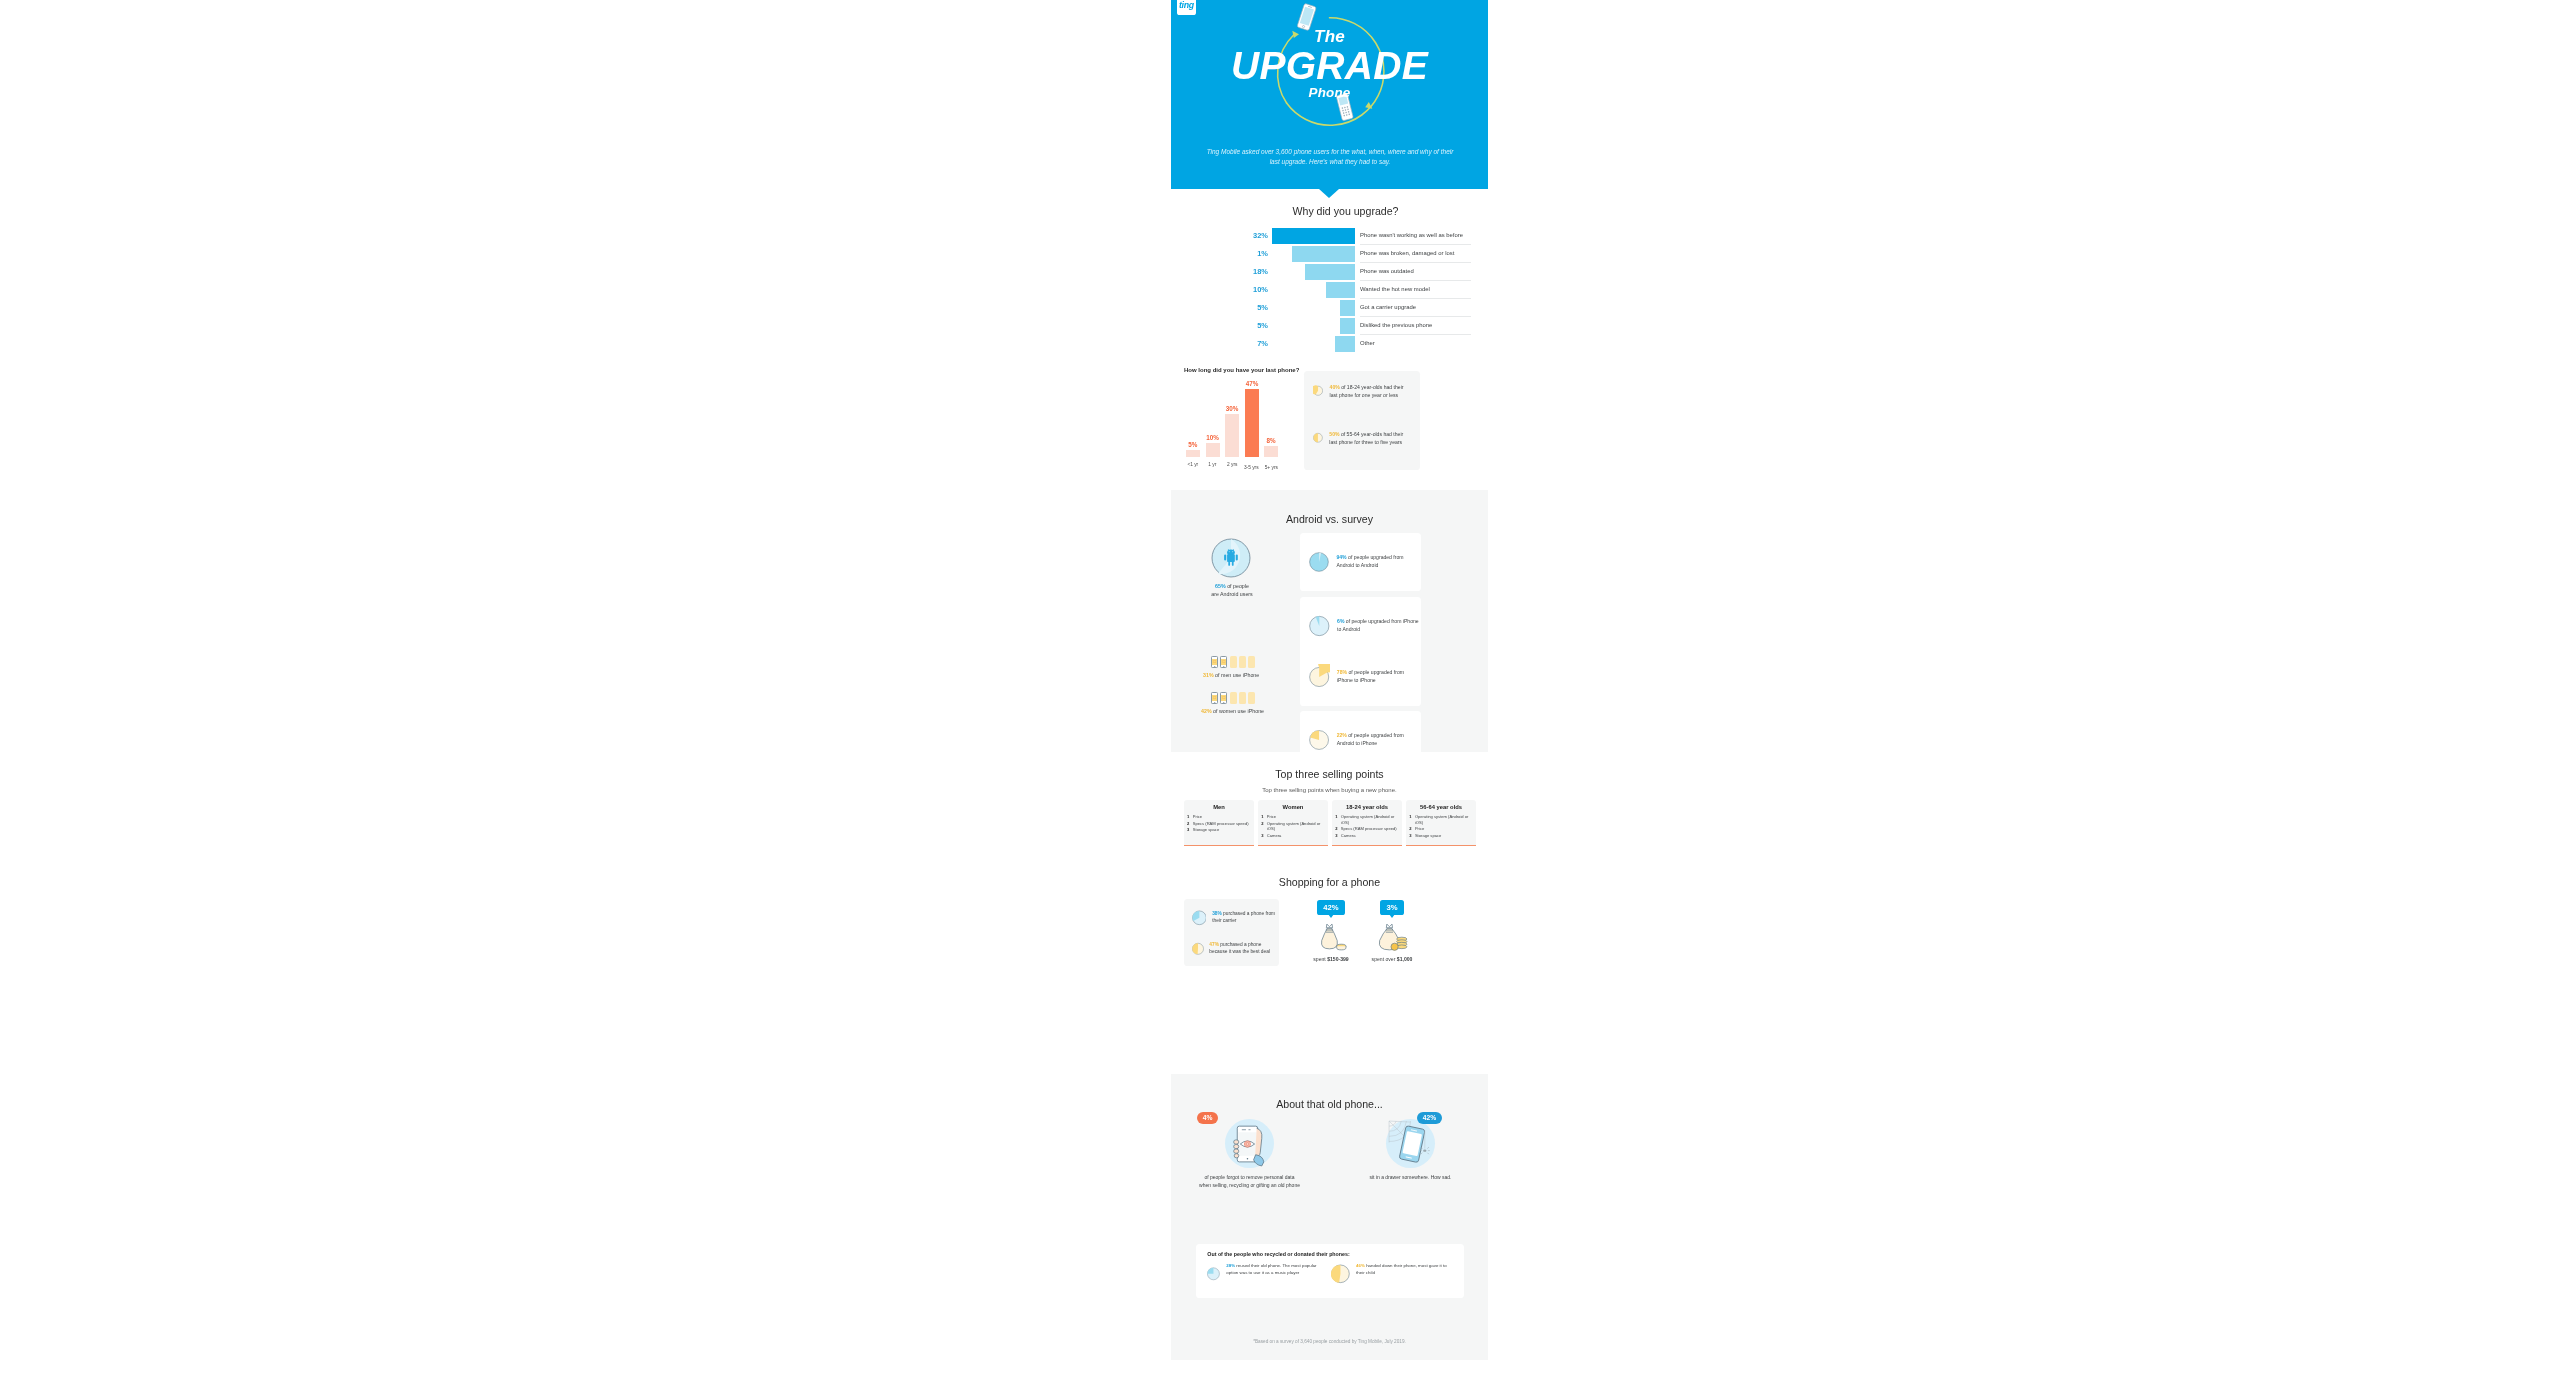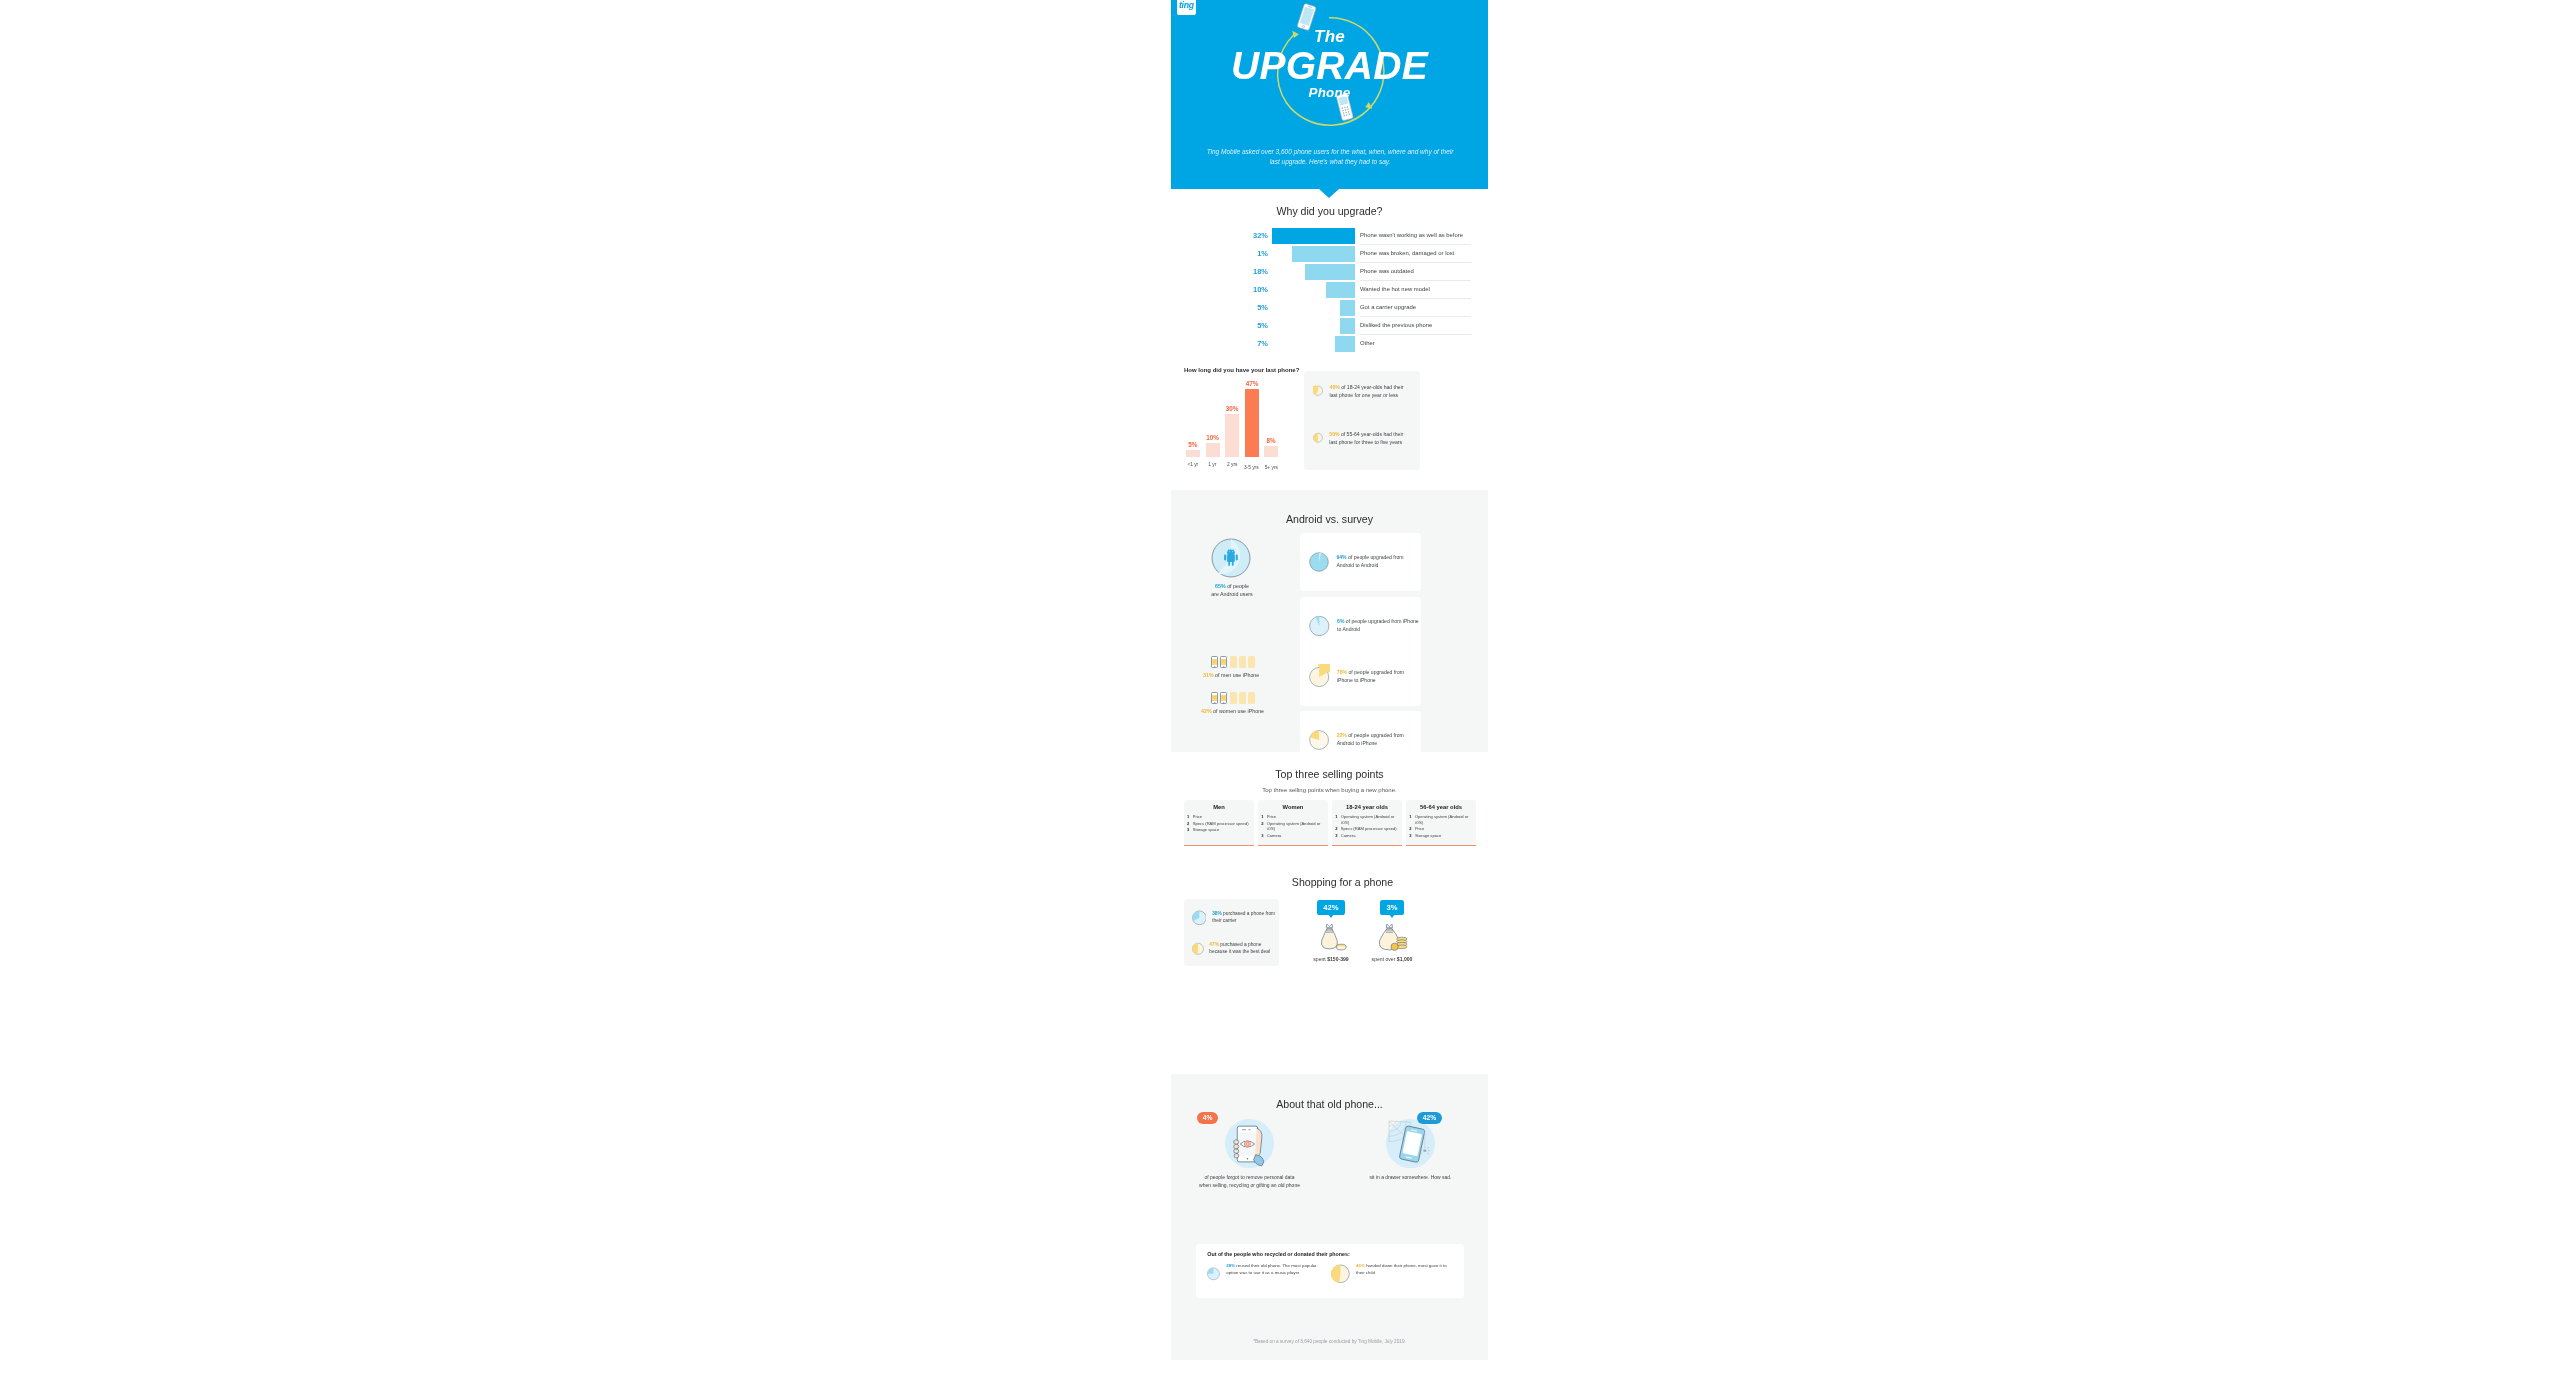--- a/index.html
+++ b/index.html
@@ -45,21 +45,21 @@
     border-left:10.3px solid transparent; border-right:10.3px solid transparent;
     border-top:9.3px solid #00A5E3;
   }
 
   
   .sec-title { text-align:center; font-size:10.6px; color:#2c2c2c; font-weight:normal; }
   .sec-sub   { text-align:center; font-size:6px; color:#5a5a5a; }
 
   
   #why { position:absolute; left:0; top:205px; width:317px; height:155px; }
-  #why .sec-title { position:absolute; left:0; top:0; width:317px; }
+  #why .sec-title { position:absolute; left:16px; top:0; width:317px; }
   .bars { position:absolute; left:11px; top:21.6px; width:292px; }
   .bar-row { position:relative; height:18px; }
   .bar-pct {
     position:absolute; left:0; top:4.6px; width:86px; text-align:right;
     font-size:7.5px; font-weight:bold; color:#1f9fd8;
   }
   .bar-track { position:absolute; left:90px; top:0; width:83px; height:18px; }
   .bar-fill { position:absolute; right:0; top:1px; height:16px; background:#8ED8F0; }
   .bar-row.lead .bar-fill { background:#00A5E3; }
   .bar-label {
@@ -125,21 +125,21 @@
   .t3card {
     flex:1; background:#f5f6f6; border-radius:3.1px 3.1px 0 0;
     border-bottom:1.1px solid #F4926A; padding:4.1px 3.1px 5.2px 3.1px; min-height:43px;
   }
   .t3head { text-align:center; font-size:5.8px; font-weight:bold; color:#1b1b1b; margin-bottom:4.1px; }
   .t3li { display:flex; gap:2.6px; font-size:4.1px; color:#3f4244; line-height:1.3; margin-bottom:1.3px; }
   .t3n { font-weight:bold; color:#1b1b1b; flex:0 0 3.1px; }
 
   
   #shop { position:absolute; left:0; top:876px; width:317px; height:124px; }
-  #shop .sec-title { position:absolute; left:13px; top:0; width:317px; }
+  #shop .sec-title { position:absolute; left:0; top:0; width:317px; }
   .shop-card { position:absolute; left:13px; top:23px; width:95px; height:67px; background:#f5f6f6; border-radius:3.6px; }
   .shop-row { position:absolute; left:7.7px; display:flex; gap:5.7px; align-items:center; }
   .shop-row .txt { font-size:4.8px; color:#3f4244; line-height:1.45; }
   .spend { position:absolute; top:24px; width:62px; text-align:center; }
   .bubble {
     display:inline-block; background:#00A5E3; color:#fff; border-radius:2.6px;
     font-size:7.7px; font-weight:bold; padding:2.6px 6.2px 3.1px 6.2px; position:relative;
   }
   .bubble:after {
     content:""; position:absolute; left:50%; bottom:-3.6px; transform:translateX(-50%);

